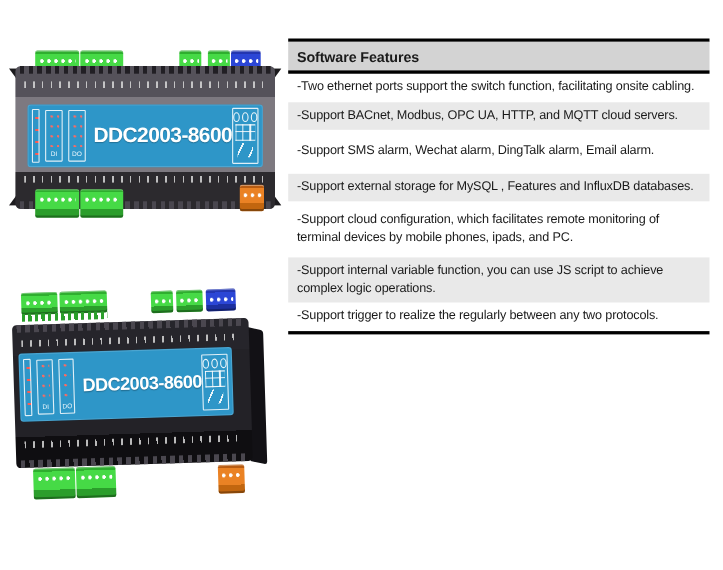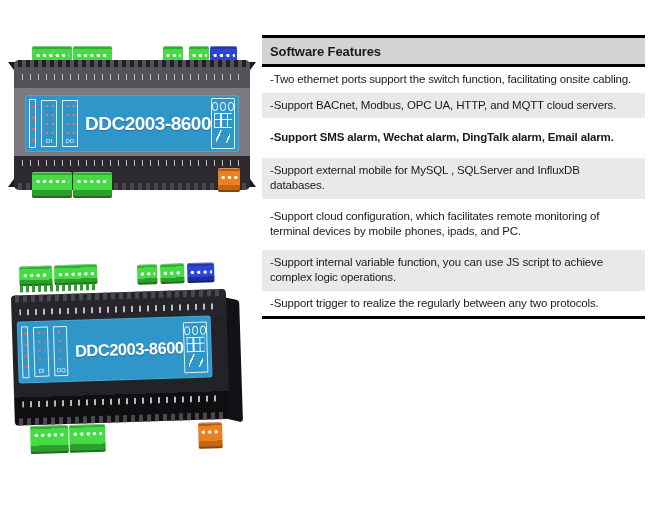--- a/index.html
+++ b/index.html
@@ -62,21 +62,21 @@
                       linear-gradient(transparent 5px,rgba(255,255,255,.9) 5px 6px,transparent 6px);}
   .eg-slash{height:13px;margin:2px 4px 0;
            background:repeating-linear-gradient(115deg,transparent 0 4px,rgba(255,255,255,.9) 4px 5.5px,transparent 5.5px 10px);}
 
   
   .ftable{position:absolute;left:262px;top:14px;width:383px;border-top:3px solid #000;border-bottom:3px solid #000;margin-top:21px;}
   .fhead{background:#d3d3d3;border-bottom:3px solid #000;font-weight:bold;font-size:13px;
          padding:6px 8px 5px;letter-spacing:-0.1px;}
   .frow{font-size:11.5px;line-height:15.5px;letter-spacing:-0.15px;padding:5px 8px;}
   .frow:nth-child(odd){background:#e9e9e9;}
-  .frow.single{padding:12px 8px;font-weight:bold;}
+  .frow.single{padding:12px 8px;}
   .frow.roomy{padding:10px 8px;}
 </style>
 </head>
 <body>
 
 <div class="stage">
 
   <div class="dev dev1">
 
     <div class="tb green" style="left:24px;top:32px;width:40px;height:21px;">
@@ -197,19 +197,19 @@
           <div class="dots"></div>
         </div>
     </div>
   </div>
 
   <div class="ftable">
     <div class="fhead">Software Features</div>
     <div class="frow">-Two ethernet ports support the switch function, facilitating onsite cabling.</div>
     <div class="frow">-Support BACnet, Modbus, OPC UA, HTTP, and MQTT cloud servers.</div>
     <div class="frow single">-Support SMS alarm, Wechat alarm, DingTalk alarm, Email alarm.</div>
-    <div class="frow">-Support external mobile for MySQL , SQLServer and InfluxDB databases.</div>
+    <div class="frow">-Support external storage for MySQL , Features and InfluxDB databases.</div>
     <div class="frow roomy">-Support cloud configuration, which facilitates remote monitoring of terminal devices by mobile phones, ipads, and PC.</div>
     <div class="frow">-Support internal variable function, you can use JS script to achieve complex logic operations.</div>
     <div class="frow">-Support trigger to realize the regularly between any two protocols.</div>
   </div>
 
 </div>
 
 </body></html>

